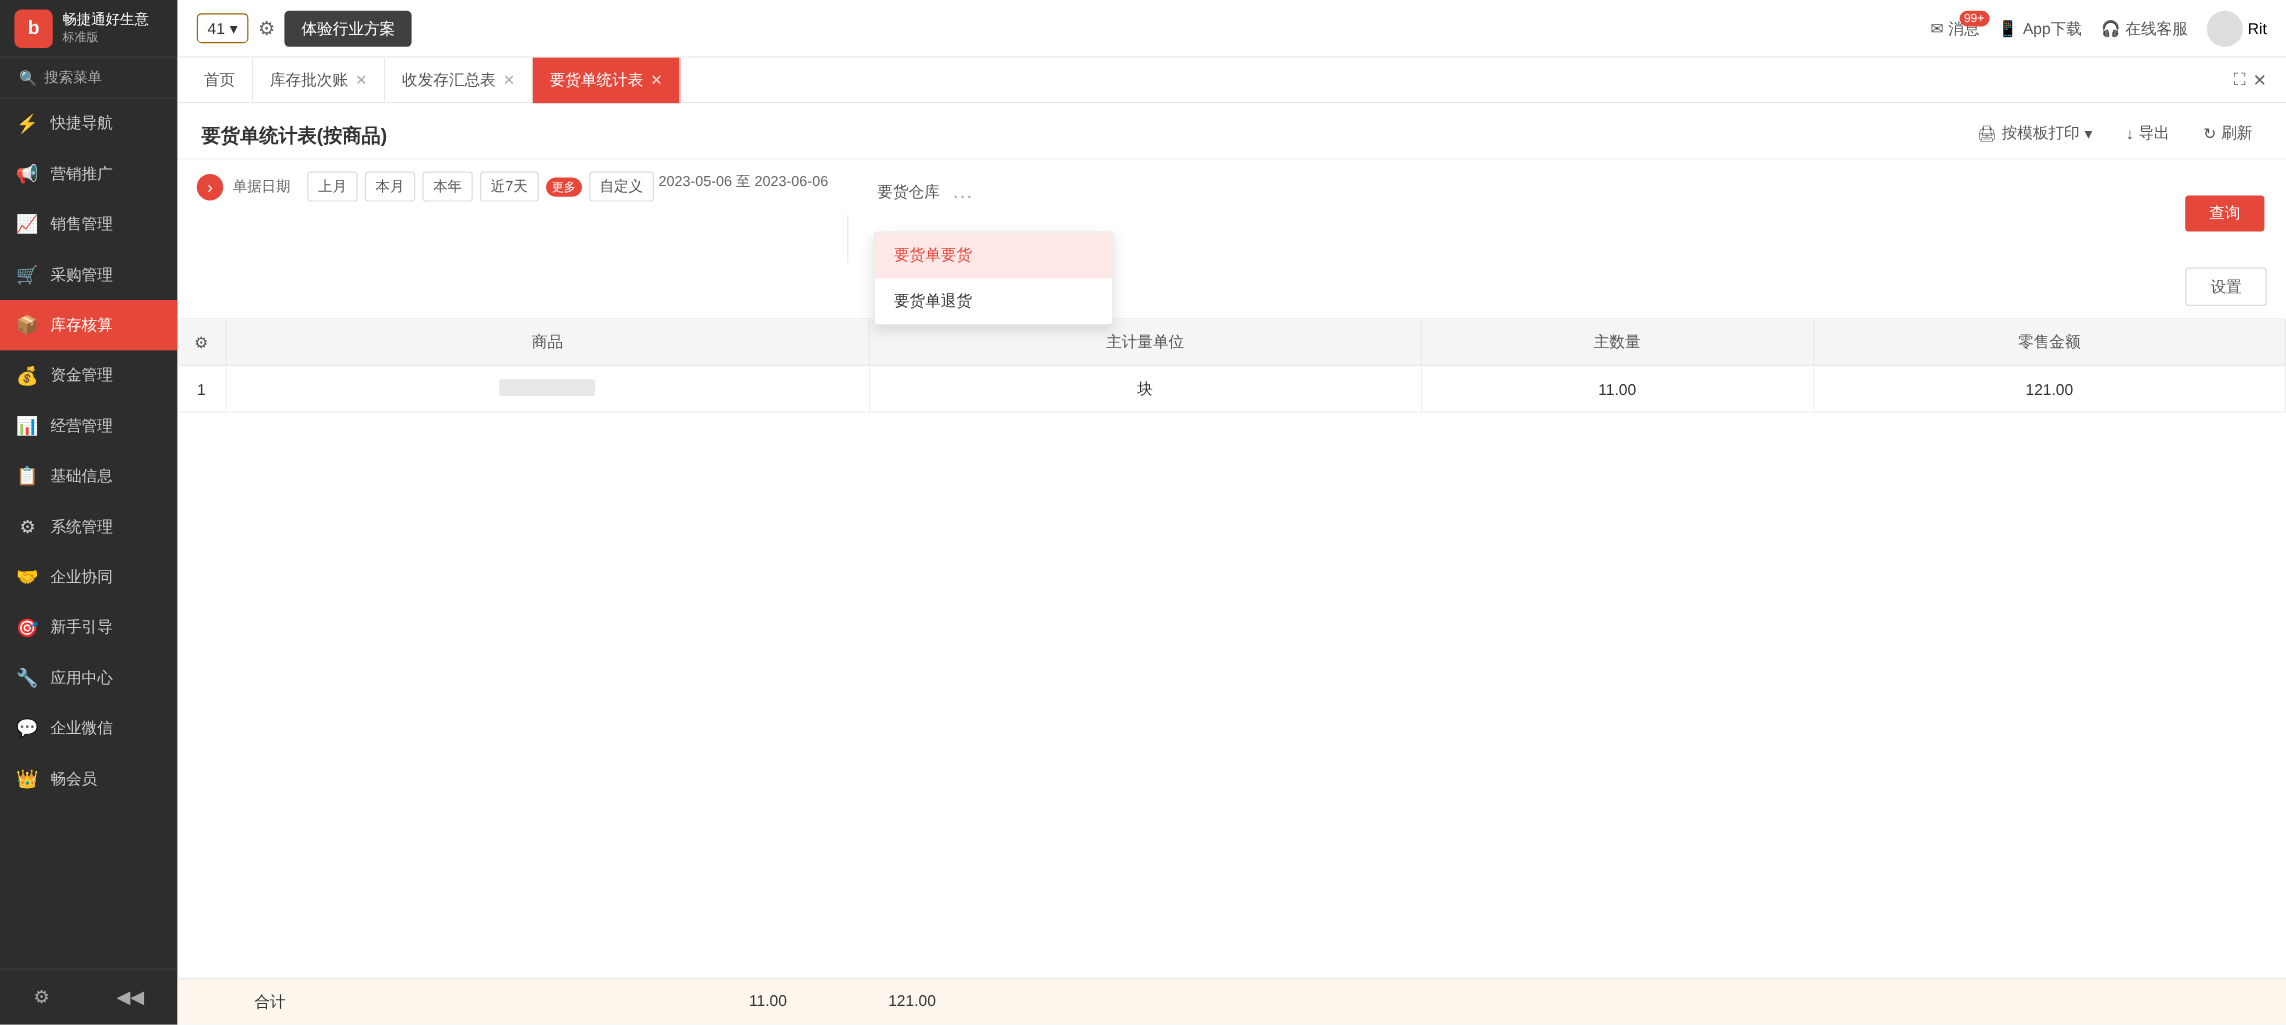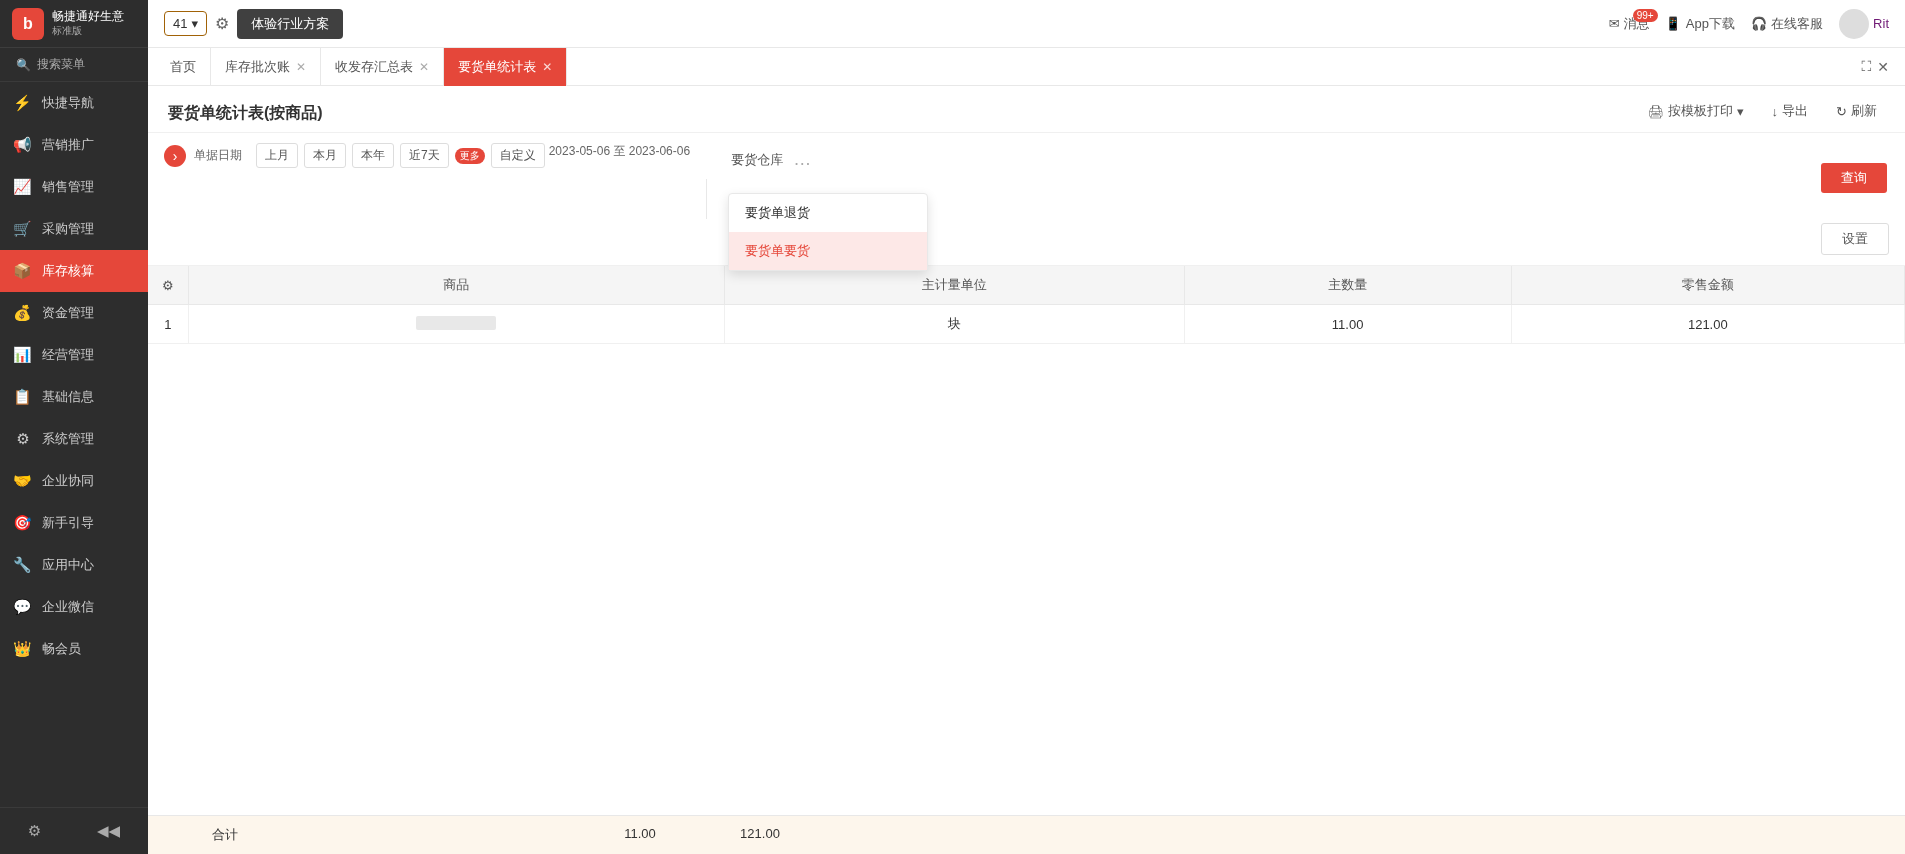--- a/index.html
+++ b/index.html
@@ -149,21 +149,21 @@
       right: -8px;
       min-width: 18px;
       text-align: center;
     }
     .avatar {
       width: 30px;
       height: 30px;
       background: #ddd;
       border-radius: 50%;
     }
-    .user-name { color: #701a75; font-size: 13px; }
+    .user-name { color: #000000; font-size: 13px; }
 
     
     .tabs-bar {
       background: #fff;
       height: 38px;
       display: flex;
       align-items: center;
       border-bottom: 1px solid #e8e8e8;
       flex-shrink: 0;
       padding: 0 8px;
@@ -620,22 +620,22 @@
         <span class="filter-select-label">要货仓库</span>
         <span class="filter-more-btn">…</span>
       </div>
 
       <div style="margin-left:auto;display:flex;flex-direction:column;gap:4px;">
         <button class="query-btn">查询</button>
         <button class="set-btn">设置</button>
       </div>
 
       <div class="dropdown-overlay">
+        <div class="dropdown-item selected">要货单要货</div>
         <div class="dropdown-item">要货单退货</div>
-        <div class="dropdown-item selected">要货单要货</div>
       </div>
     </div>
 
     <div class="table-container">
       <table>
         <thead>
           <tr>
             <th>
               <span>⚙</span>
             </th>

